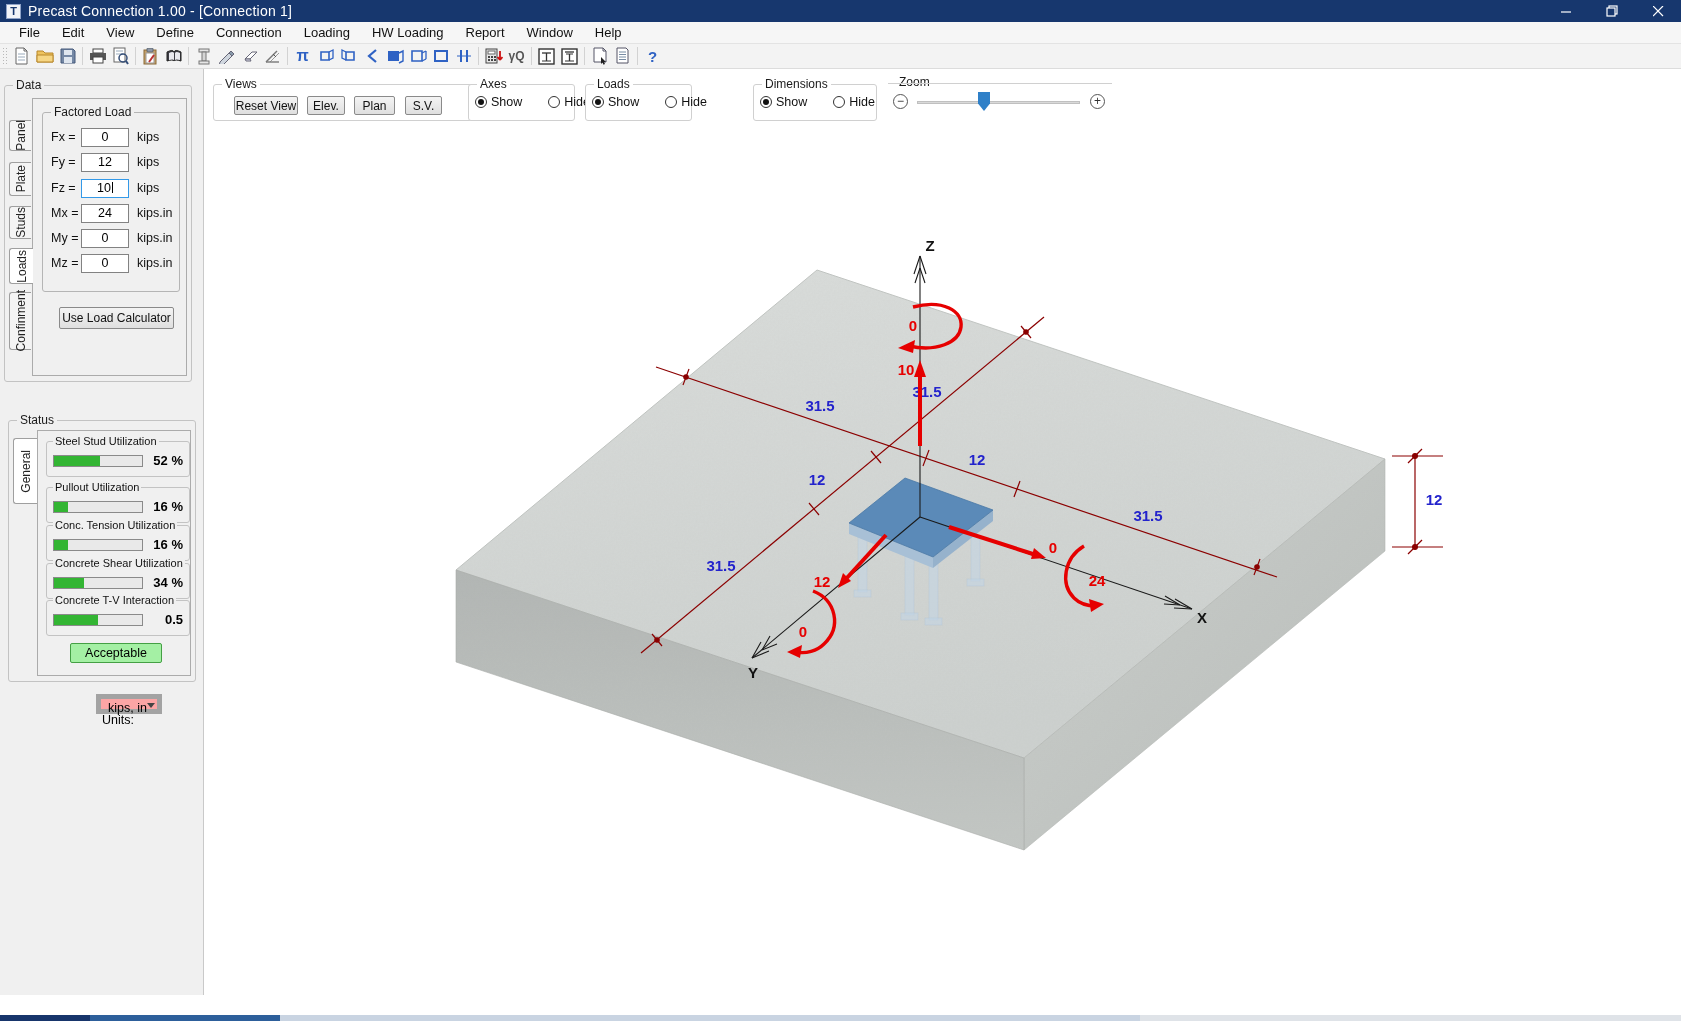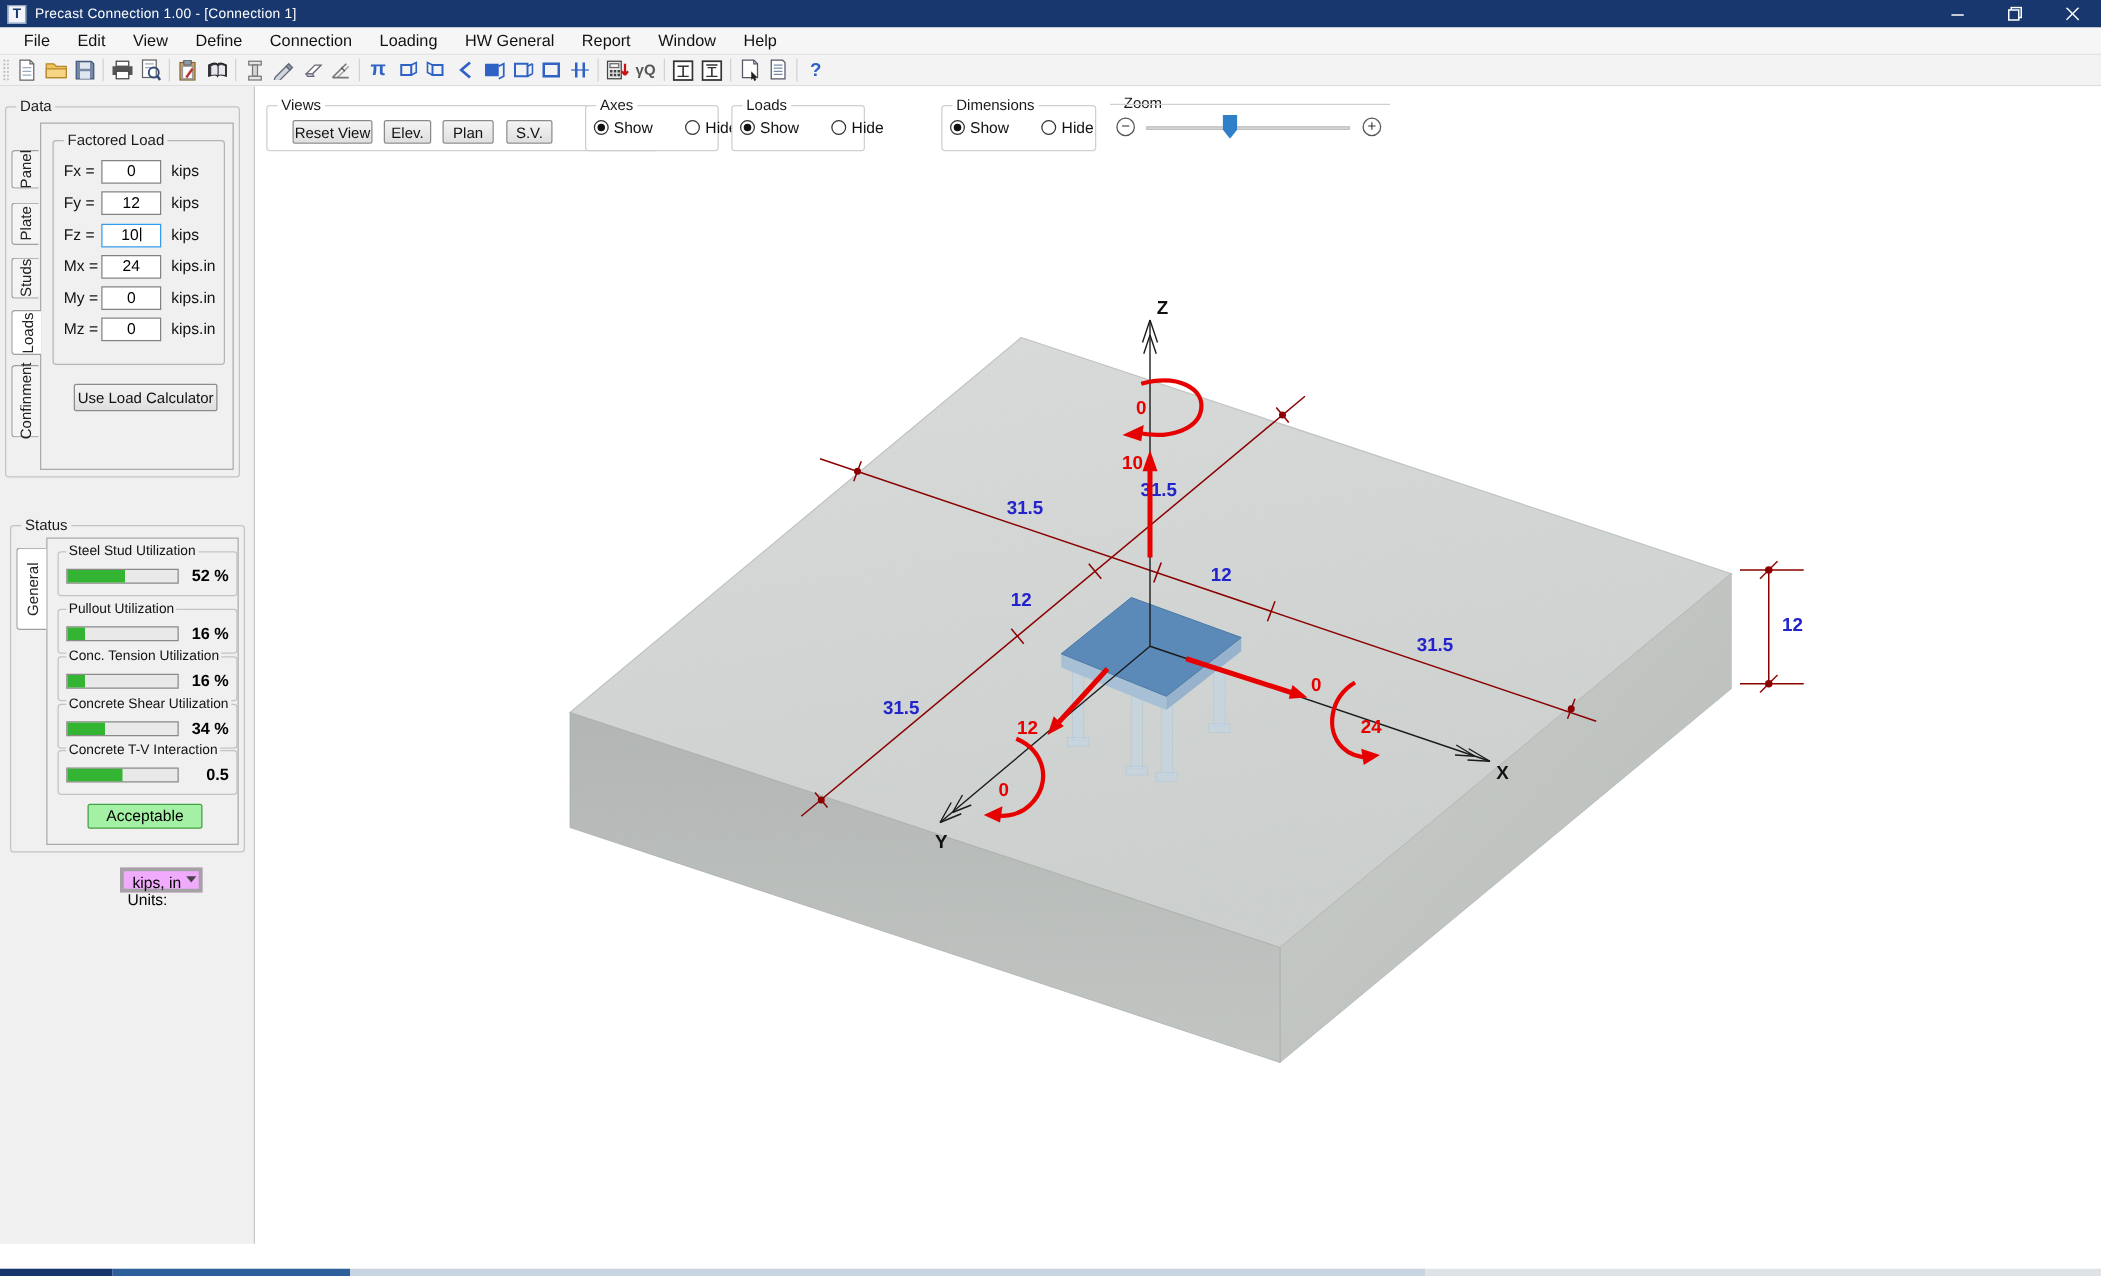--- a/index.html
+++ b/index.html
@@ -2,21 +2,21 @@
 <html><head>
 <meta charset="utf-8">
 <style>
   * { margin:0; padding:0; box-sizing:border-box; }
   html,body { width:1681px; height:1021px; overflow:hidden; font-family:"Liberation Sans", sans-serif; background:#fff; }
   .app { position:relative; width:1681px; height:1021px; background:#fff; }
 
   
   .titlebar { position:absolute; left:0; top:0; width:100%; height:22px; background:#17376e; display:flex; align-items:center; color:#fff; }
   .app-icon { width:15px; height:15px; margin:0 7px 0 6px; background:#f2f4f8; border:1px solid #8fa3c8; display:flex; align-items:center; justify-content:center; font-weight:bold; font-size:11px; color:#17376e; line-height:1; }
-  .title-text { font-size:11px; letter-spacing:.2px;text-align:right; }
+  .title-text { font-size:14px; letter-spacing:.2px;text-align:right; }
   .win-buttons { margin-left:auto; display:flex; height:100%; }
   .win-btn { width:46px; height:100%; display:flex; align-items:center; justify-content:center; }
   .win-btn svg { stroke:#fff; stroke-width:1.2; fill:none; }
 
   
   .menubar { position:absolute; left:0; top:22px; width:100%; height:22px; background:#f6f6f6; border-bottom:1px solid #e3e3e3; display:flex; align-items:center; padding-left:8px; }
   .menu-item { font-size:13px; color:#111; padding:2px 11px; }
 
   
   .toolbar { position:absolute; left:0; top:44px; width:100%; height:25px; background:#f3f3f3; border-bottom:1px solid #dcdcdc; display:flex; align-items:center; padding-left:2px; }
@@ -54,21 +54,21 @@
   .ubox { position:absolute; left:8px; width:144px; border:1px solid #c3c3c3; border-radius:3px; height:36px; }
   .ubox .ulabel { position:absolute; top:-7px; left:6px; background:#f0f0f0; padding:0 2px; font-size:11px; color:#111; white-space:nowrap; }
   .pbar { position:absolute; left:6px; top:13px; width:90px; height:12px; border:1px solid #8a8a8a; background:#e9e9e9; }
   .pfill { height:100%; background:#33b533; }
   .pval { position:absolute; right:6px; top:11px; font-size:13px; font-weight:bold; color:#000; }
   .accept-btn { position:absolute; background:#a4f0a4; border:1px solid #44a044; border-radius:2px; font-size:12.5px; color:#000; display:flex; align-items:center; justify-content:center; }
 
   
   .units-row { position:absolute; top:625px; left:0; width:204px; height:20px; font-size:12.5px; }
   .units-label { position:absolute; left:62px; top:19px;margin-left:40px; }
-  .combo { position:absolute; left:96px; top:0; width:66px; height:20px; background:#f0abfc; border:3px solid #a3a3a3; font-size:12.5px; line-height:18px; padding-left:7px; }
+  .combo { position:absolute; left:96px; top:0; width:66px; height:20px; background:#fca5a5; border:5px solid #a3a3a3; font-size:12.5px; line-height:18px; padding-left:7px; }
   .combo .arrow { position:absolute; right:2px; top:4px; width:0; height:0; border-left:4px solid transparent; border-right:4px solid transparent; border-top:5px solid #444; }
 
   
   .ctl-group { position:absolute; top:15px; height:37px; border:1px solid #d0d0d0; border-radius:3px; background:#fff; }
   .ctl-title { position:absolute; top:-8px; left:8px; background:#fff; padding:0 3px; font-size:12px; color:#1a1a1a; }
   .ctl-btn { position:absolute; top:11px; height:19px; }
   .radio-row { position:absolute; top:10px; left:6px; display:flex; gap:26px; align-items:center; }
   .radio { display:flex; align-items:center; gap:4px; font-size:12.5px; color:#111; }
   .rd { width:12px; height:12px; border:1px solid #333; border-radius:50%; background:#fff; position:relative; display:inline-block; }
   .sel .rd::after { content:''; position:absolute; left:2px; top:2px; width:6px; height:6px; border-radius:50%; background:#111; }
@@ -115,21 +115,21 @@
     </div>
   </div>
 
   <div class="menubar">
     <span class="menu-item">File</span>
     <span class="menu-item">Edit</span>
     <span class="menu-item">View</span>
     <span class="menu-item">Define</span>
     <span class="menu-item">Connection</span>
     <span class="menu-item">Loading</span>
-    <span class="menu-item">HW General</span>
+    <span class="menu-item">HW Loading</span>
     <span class="menu-item">Report</span>
     <span class="menu-item">Window</span>
     <span class="menu-item">Help</span>
   </div>
 
   <div class="toolbar">
     <div class="tb-grip"></div>
     <span class="tb-icon">
         <svg width="16" height="18">
           <path d="M2,1 h8 l3,3 v13 h-11 z" fill="#fff" stroke="#666"></path>

